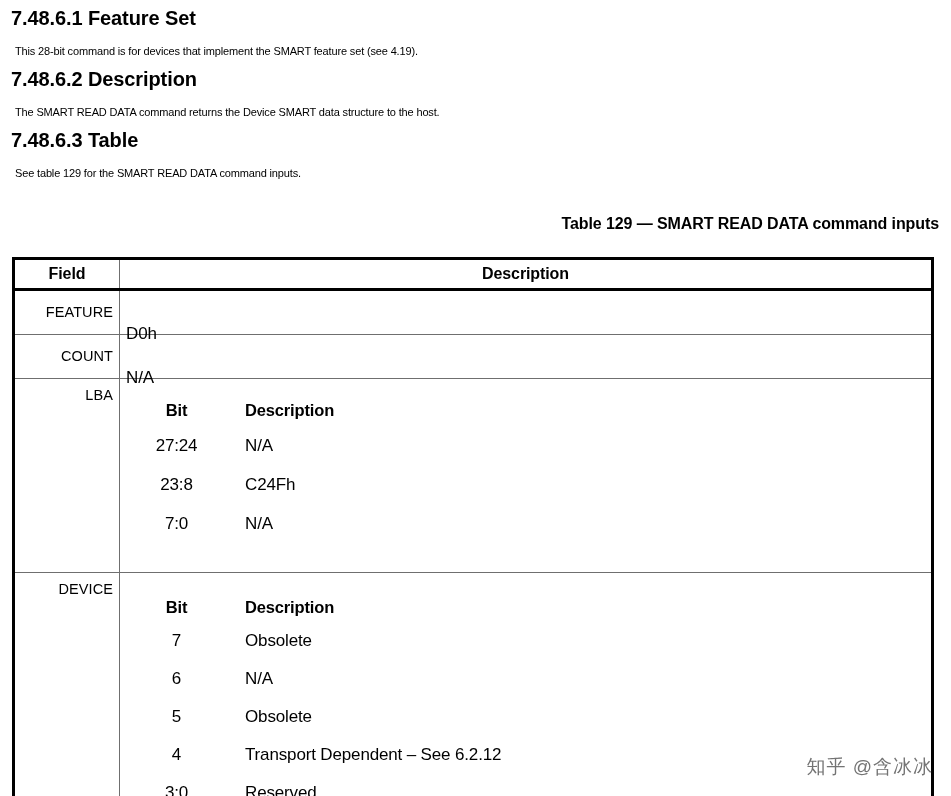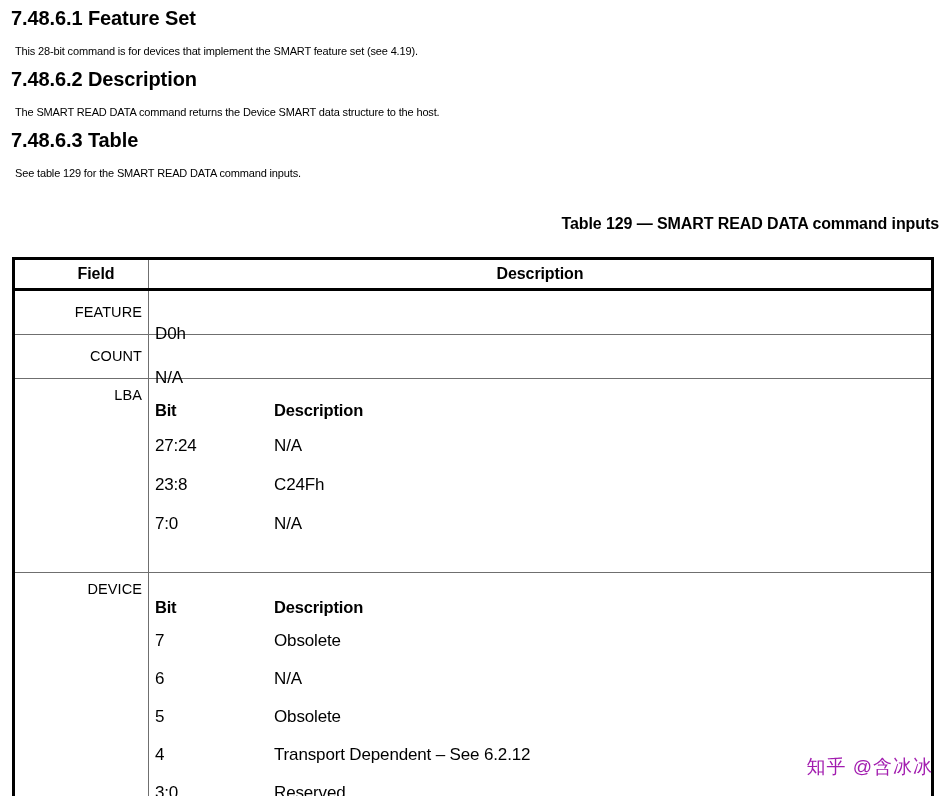--- a/index.html
+++ b/index.html
@@ -67,21 +67,20 @@
     box-sizing: border-box;
   }
   .cell-field {
     width: 105px;
     min-width: 105px;
     box-sizing: border-box;
     border-right: 1px solid #6f6f6f;
     padding: 0 6px 0 0;
     display: flex;
     justify-content: flex-end;
-    margin-left: 29px;
   }
   .cell-desc {
     flex: 1 1 auto;
     box-sizing: border-box;
     padding: 0 0 0 6px;
     min-width: 0;
   }
 
   
   .row-header {
@@ -143,21 +142,21 @@
     padding: 0;
   }
   .bitline {
     display: flex;
     align-items: baseline;
     line-height: 1;
   }
   .bit-col {
     width: 119px;
     min-width: 119px;
-    text-align: left;
+    text-align: center;
     padding-right: 18px;
     box-sizing: border-box;
     font-size: 17px;
     letter-spacing: -0.2px;
   }
   .desc-col {
     font-size: 17px;
     letter-spacing: -0.15px;
     white-space: nowrap;
   }
@@ -187,21 +186,21 @@
     align-items: center;
   }
   .row-command .bitline { width: 100%; }
 
   
   .watermark {
     position: absolute;
     right: 18px;
     bottom: 16px;
     font-size: 19px;
-    color: #a21caf;
+    color: #737373;
     letter-spacing: 1px;
     white-space: nowrap;
     pointer-events: none;
     user-select: none;
     text-align: center;
   }
 </style>
 </head>
 <body>
 

